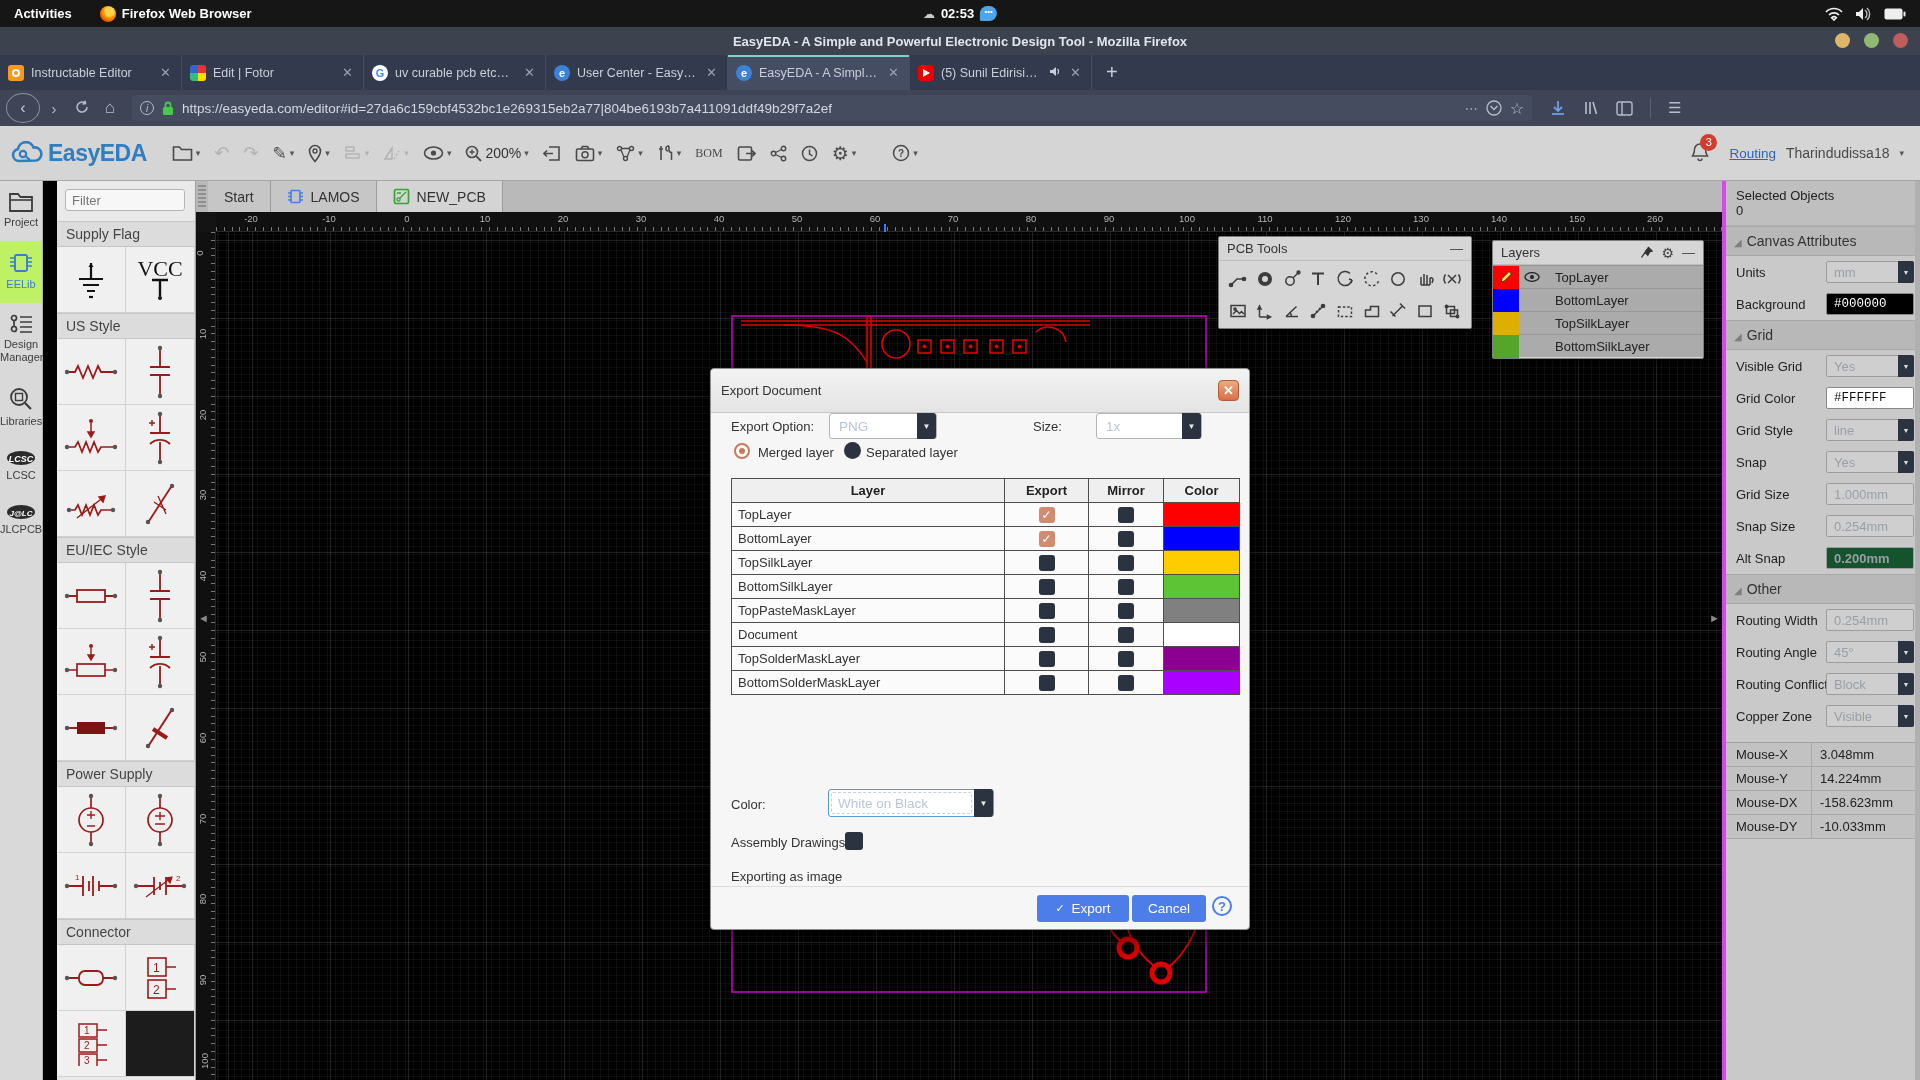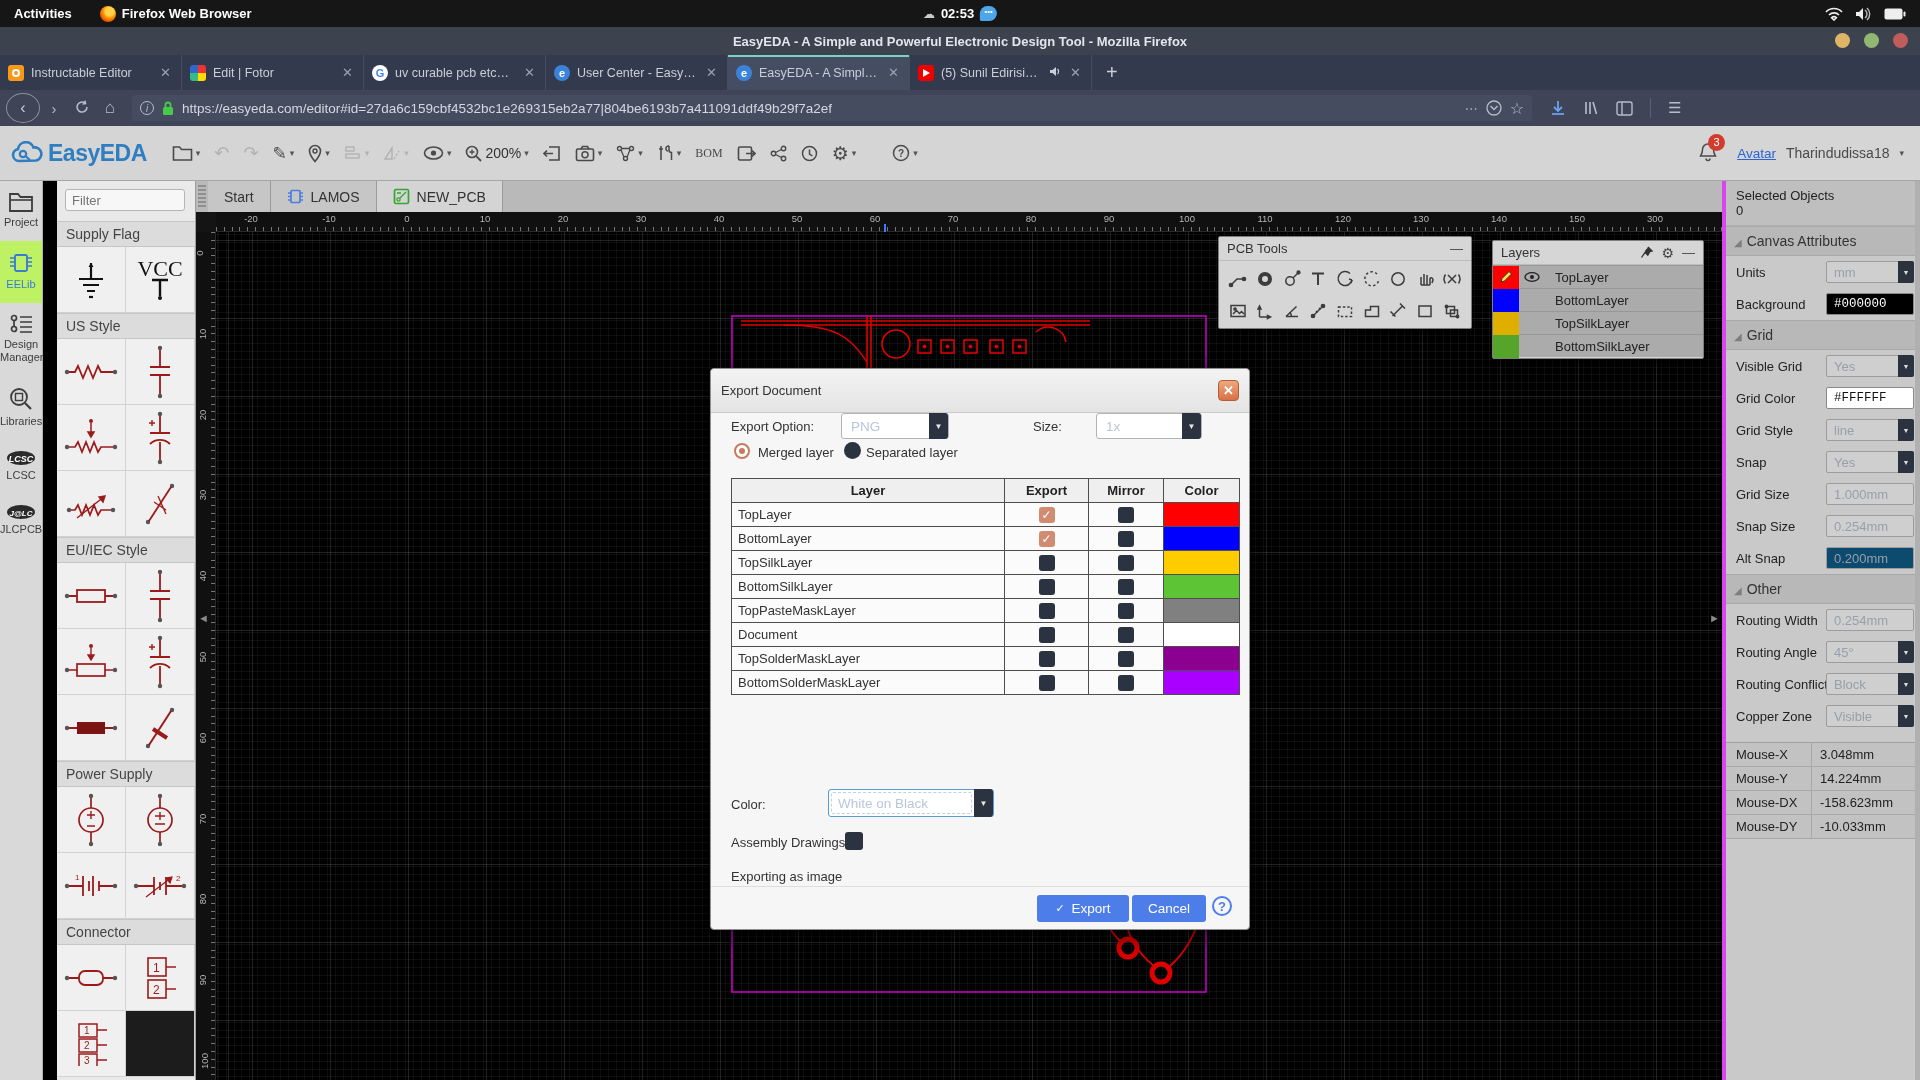--- a/index.html
+++ b/index.html
@@ -435,21 +435,21 @@
       </svg>
     <span class="caret">▾</span>
     </span>
   <div id="tb-right">
     <span id="bell-wrap">
       <svg width="18" height="20" viewBox="0 0 18 20">
           <path d="M9 2 a5.5 5.5 0 0 1 5.5 5.5 c0 4 1.5 5.5 2 6.5 H1.5 c0.5 -1 2 -2.5 2 -6.5 A5.5 5.5 0 0 1 9 2 z M7 16.5 a2 2 0 0 0 4 0" stroke="#4a4a4a" stroke-width="1.5" fill="none"></path>
         </svg>
       <span id="bell-badge">3</span>
     </span>
-    <a id="avatar-link">Avatar</a>
+    <a id="avatar-link">Routing</a>
     <span id="username">Tharindudissa18</span>
     <span class="caret">▾</span>
   </div>
 </div>
 
 <div id="side-icons">
     <div class="side-item"><svg width="26" height="22" viewBox="0 0 26 22">
         <path d="M2 20 V3 h8 l2.5 3 H24 V20 z" stroke="#3c3c3c" stroke-width="1.8" fill="none"></path>
         <path d="M2 9 h22" stroke="#3c3c3c" stroke-width="1.6"></path>
       </svg>Project</div>
@@ -718,21 +718,21 @@
       <span class="rtick-top" style="left: 659px;">60</span>
       <span class="rtick-top" style="left: 737px;">70</span>
       <span class="rtick-top" style="left: 815px;">80</span>
       <span class="rtick-top" style="left: 893px;">90</span>
       <span class="rtick-top" style="left: 971px;">100</span>
       <span class="rtick-top" style="left: 1049px;">110</span>
       <span class="rtick-top" style="left: 1127px;">120</span>
       <span class="rtick-top" style="left: 1205px;">130</span>
       <span class="rtick-top" style="left: 1283px;">140</span>
       <span class="rtick-top" style="left: 1361px;">150</span>
-      <span class="rtick-top" style="left: 1439px;">300</span>
+      <span class="rtick-top" style="left: 1439px;">260</span>
       <span id="cursor-marker" style="left: 668px;"></span>
     </div>
   <div id="ruler-left">
       <span class="rtick-left" style="top: 10px;">0</span>
       <span class="rtick-left" style="top: 90.8px;">10</span>
       <span class="rtick-left" style="top: 171.6px;">20</span>
       <span class="rtick-left" style="top: 252.4px;">30</span>
       <span class="rtick-left" style="top: 333.2px;">40</span>
       <span class="rtick-left" style="top: 414px;">50</span>
       <span class="rtick-left" style="top: 494.8px;">60</span>
@@ -926,21 +926,21 @@
       </div>
   </div>
 </div>
 
 <div id="dialog">
   <div id="dlg-header">
     <span>Export Document</span>
     <span id="dlg-close">✕</span>
   </div>
   <span class="dlg-label" style="left:20px; top:50px;">Export Option:</span>
-  <div class="dsel" style="left:130px; top:44px; width:108px;padding-left:21px;">
+  <div class="dsel" style="left:118px; top:44px; width:108px;padding-left:21px;">
     <span class="dsel-val">PNG</span>
     <span class="dsel-caret">▼</span>
   </div>
   <span class="dlg-label" style="left:322px; top:50px;">Size:</span>
   <div class="dsel" style="left:385px; top:44px; width:106px;">
     <span class="dsel-val">1x</span>
     <span class="dsel-caret">▼</span>
   </div>
   <span class="radio-sel" style="left:23px; top:74px;"></span>
   <span class="dlg-label" style="left:47px; top:76px;">Merged layer</span>
@@ -1083,21 +1083,21 @@
         </div>
       </div>
       <div class="attr-row">
         <span class="alabel">Snap Size</span>
         <div class="actl" style="background: rgb(207, 207, 207);">
           <span class="aval">0.254mm</span>
         </div>
       </div>
       <div class="attr-row">
         <span class="alabel">Alt Snap</span>
-        <div class="actl" style="background: #0c4a6e;">
+        <div class="actl" style="background: #14532d; font-weight: bold;">
           <span class="aval">0.200mm</span>
         </div>
       </div>
       <div class="attr-sec"><span class="tri">◢</span><span>Other</span></div>
       <div class="attr-row">
         <span class="alabel">Routing Width</span>
         <div class="actl" style="background: rgb(207, 207, 207);">
           <span class="aval">0.254mm</span>
         </div>
       </div>

